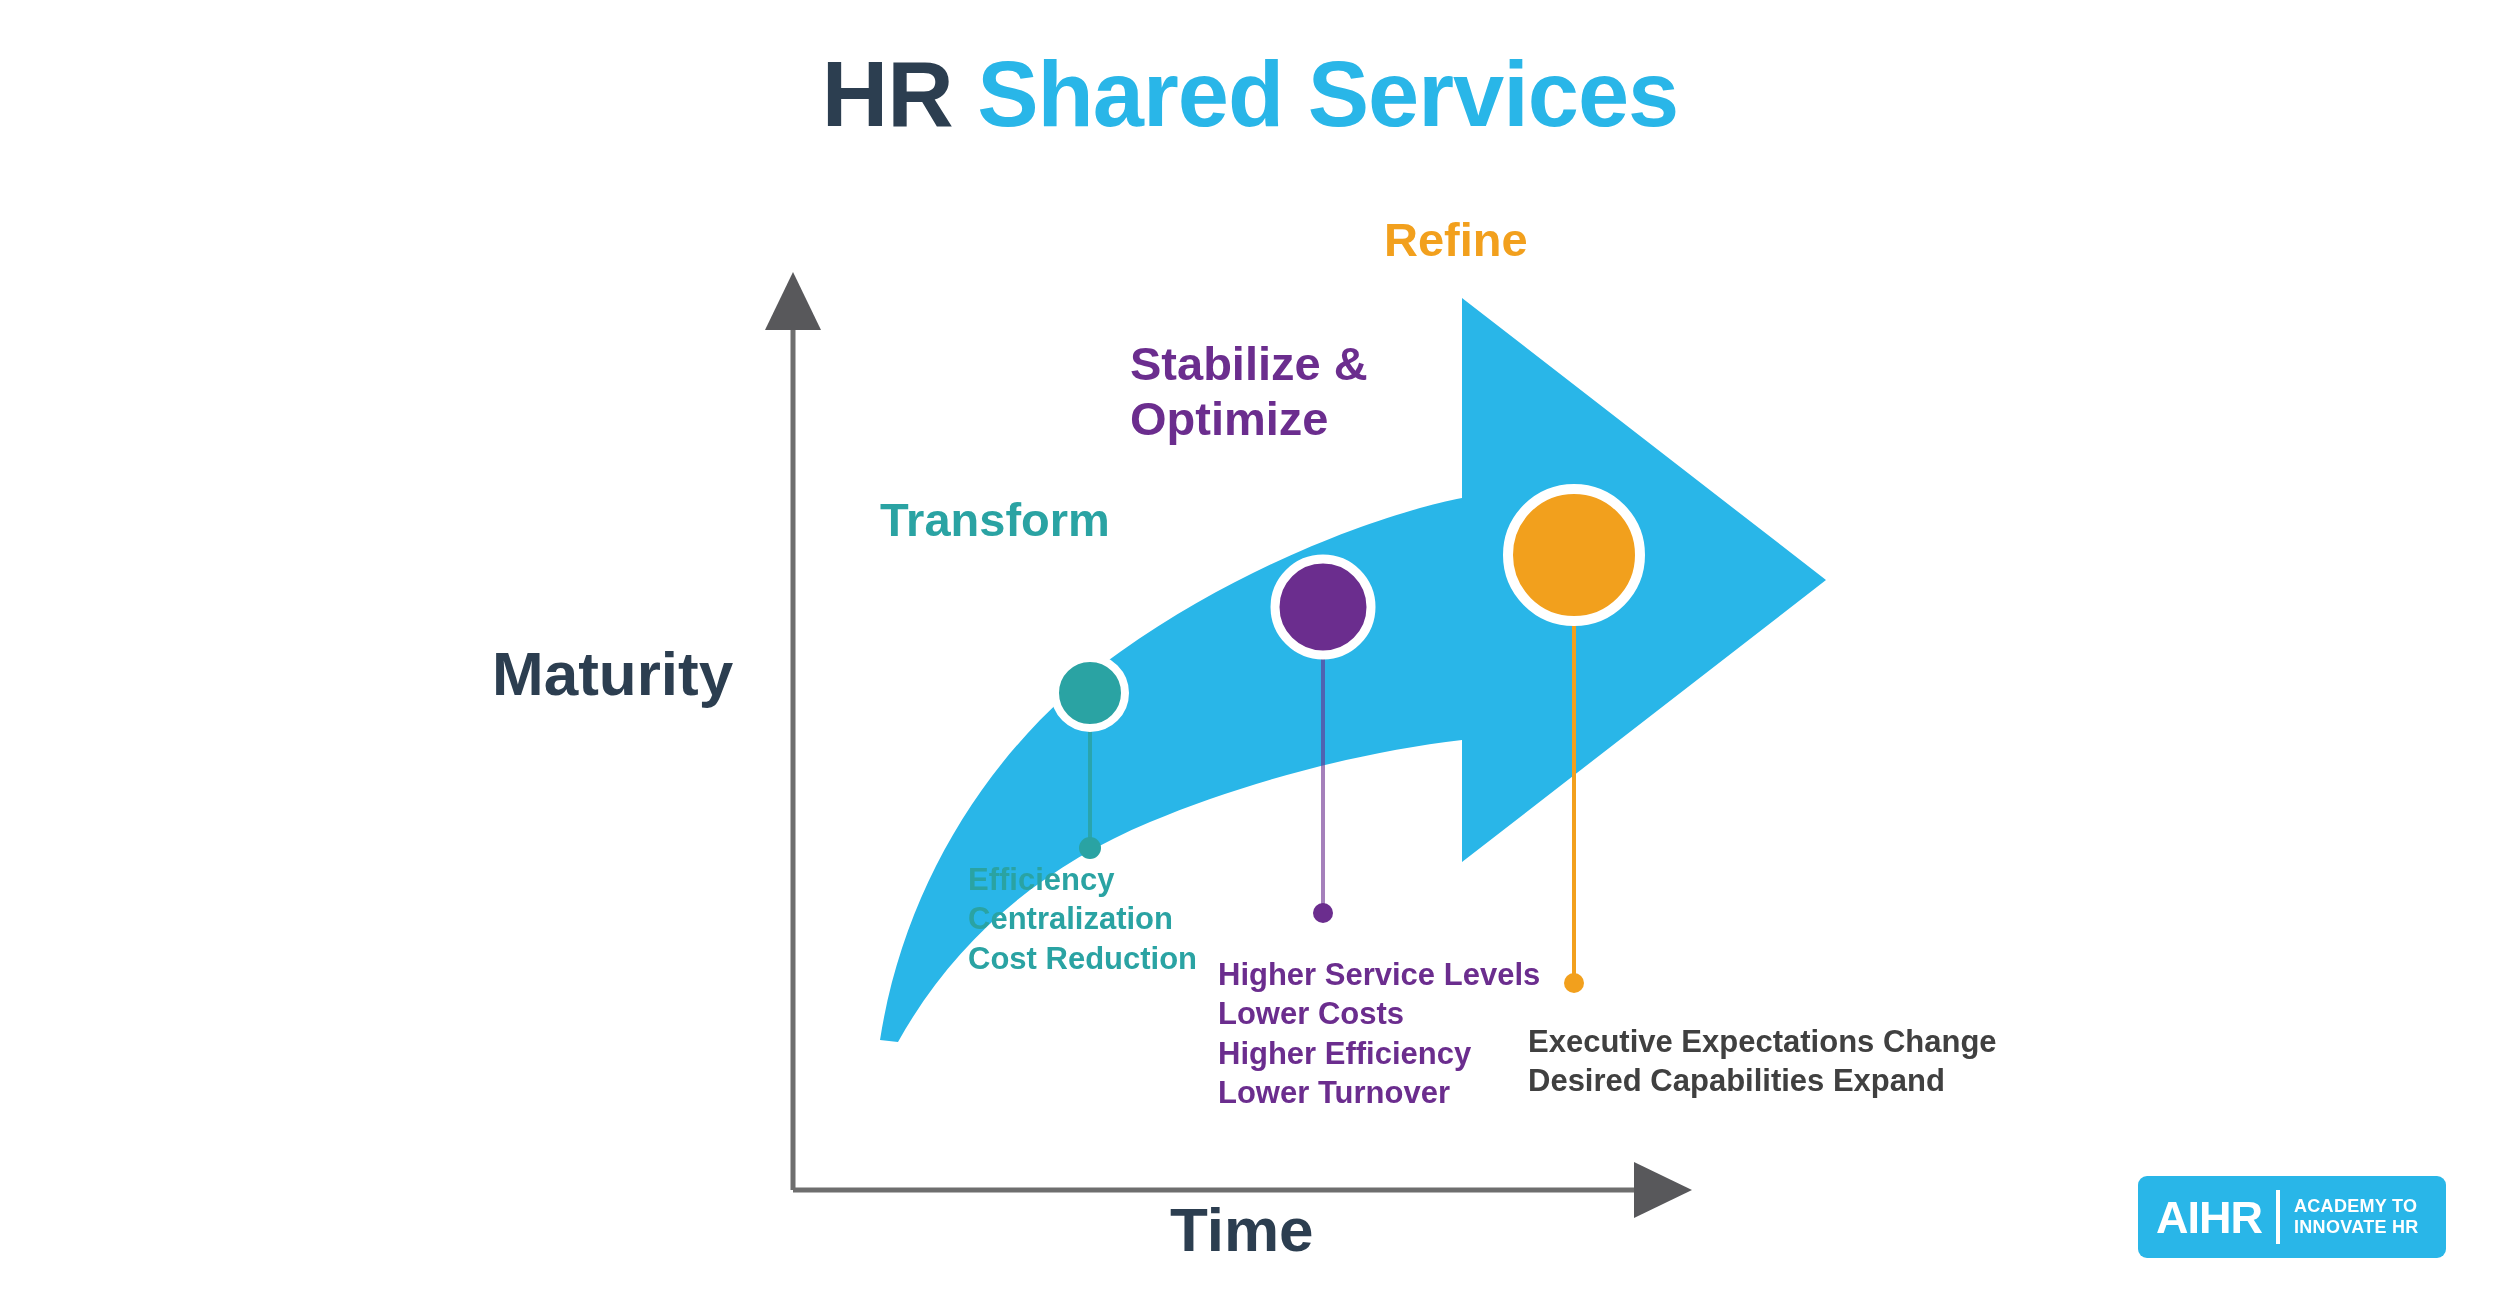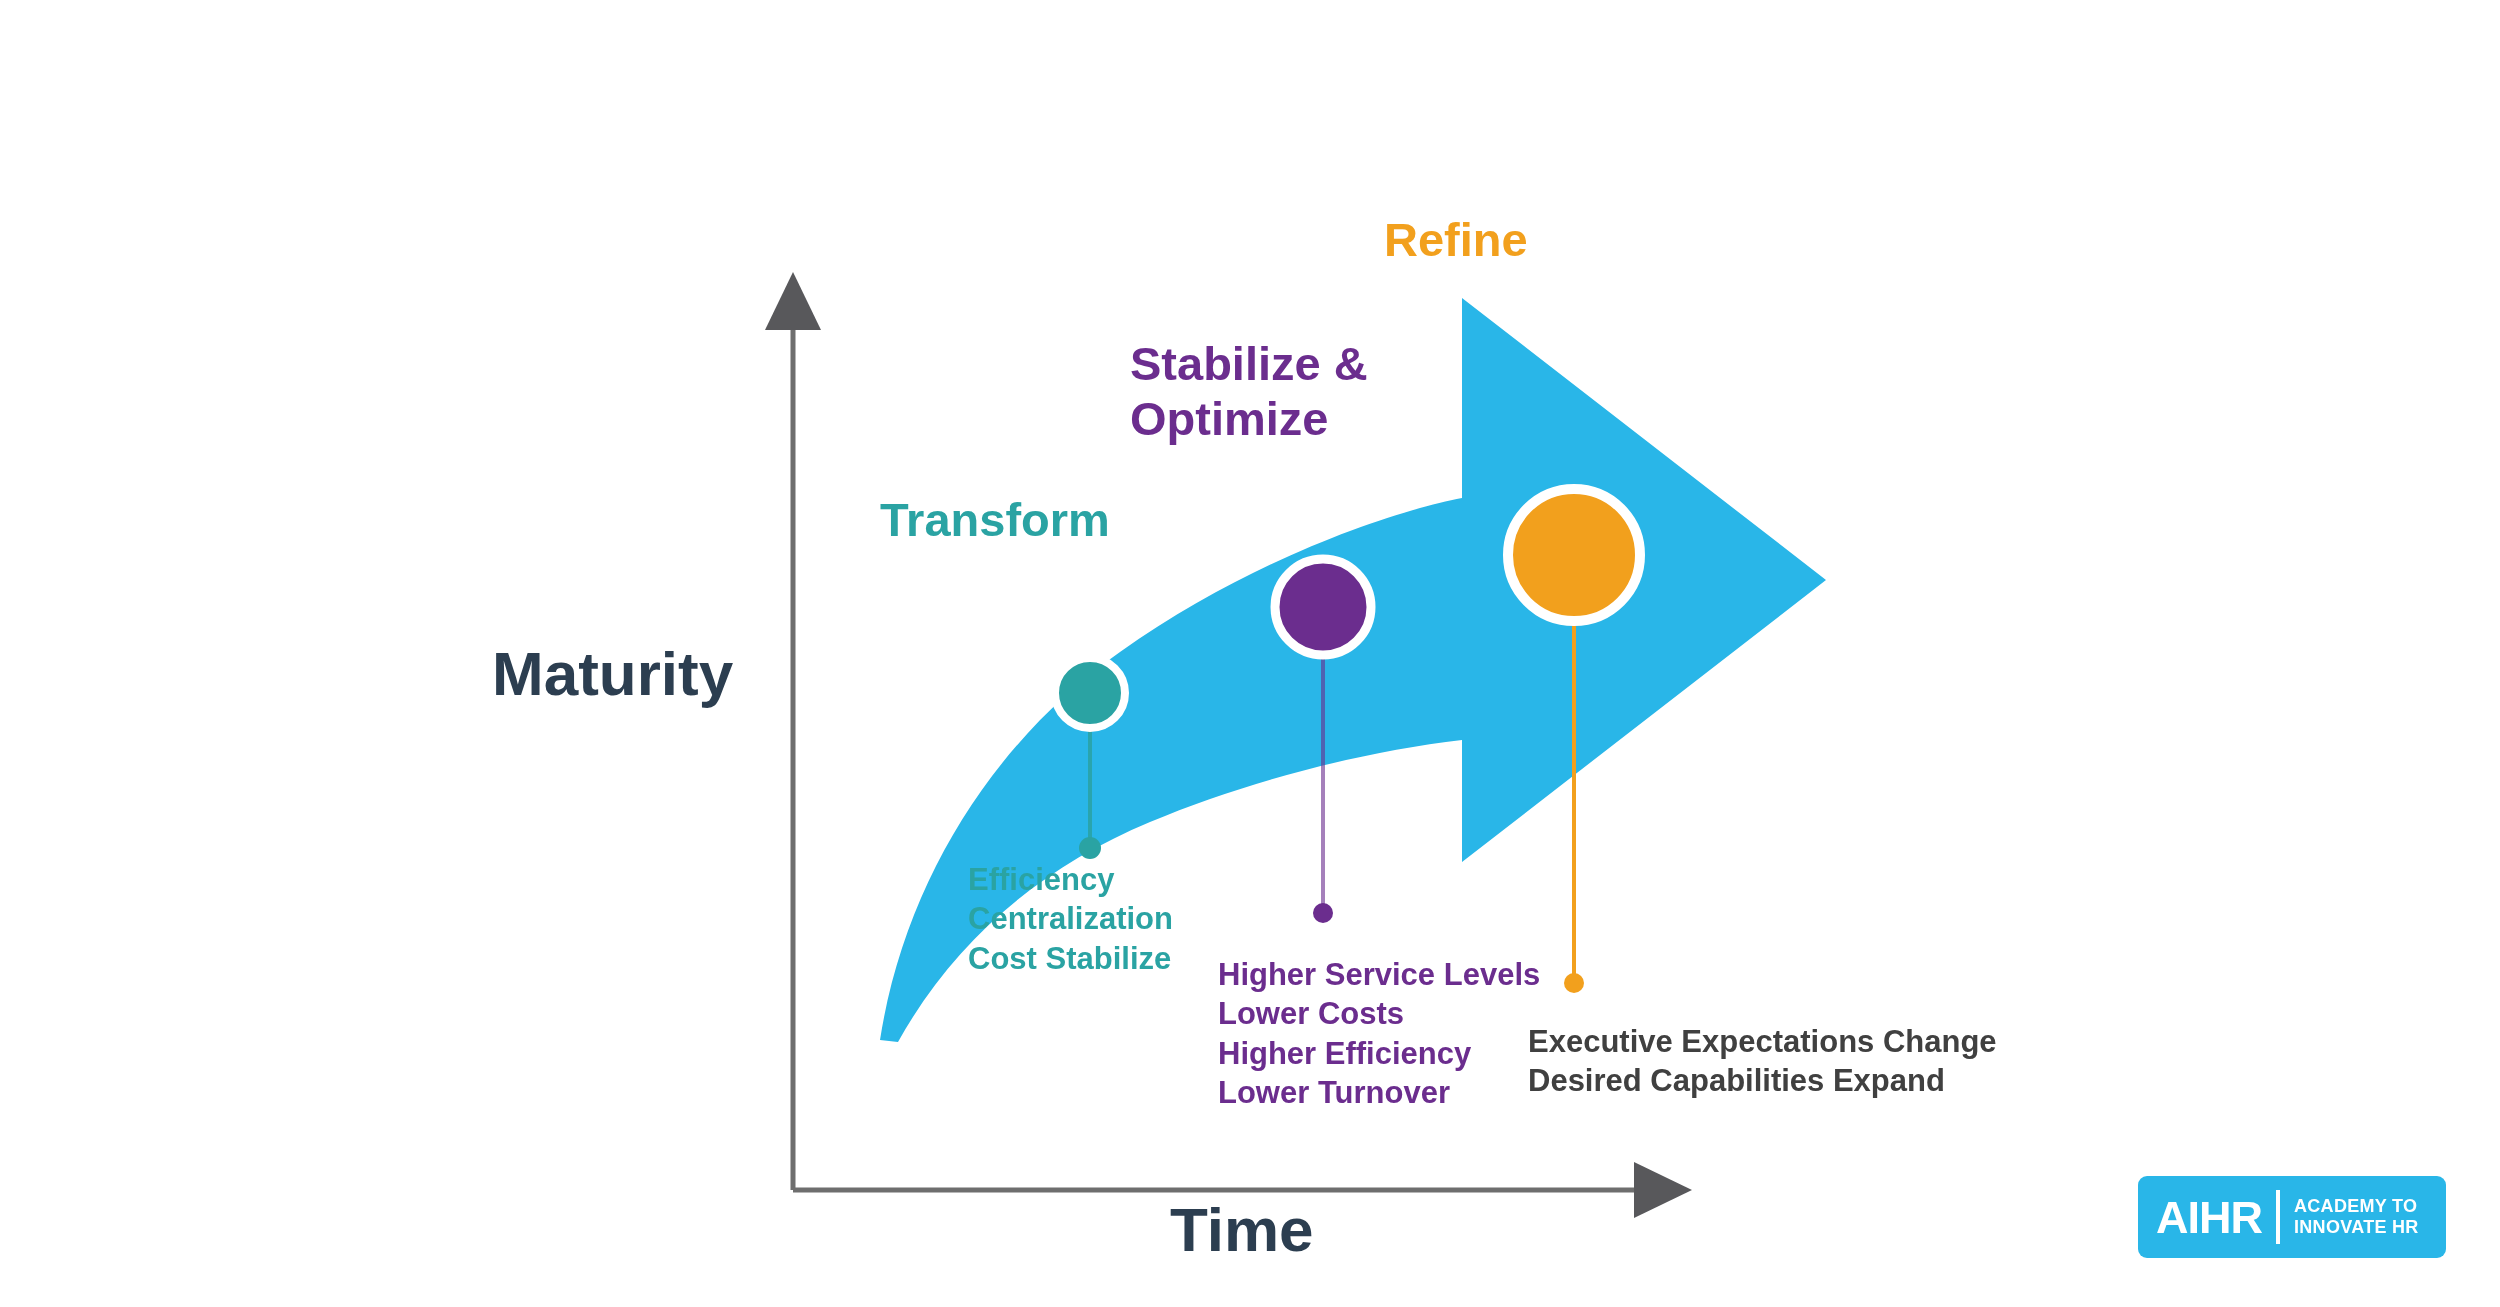--- a/index.html
+++ b/index.html
@@ -144,20 +144,23 @@
     font-weight: bold;
     line-height: 1.18;
     letter-spacing: 0.3px;
   }
 </style>
 </head>
 <body>
 
 <div id="canvas">
 
+  <div id="title">
+    <span class="t-dark">HR </span><span class="t-blue">Shared Services</span>
+  </div>
 
   <svg id="diagram" viewBox="0 0 2500 1307">
 
     <line x1="793" y1="1190" x2="793" y2="300" stroke="#6E6E6E" stroke-width="5"></line>
     <polygon points="793,272 821,330 765,330" fill="#58585B"></polygon>
 
     <line x1="793" y1="1190" x2="1660" y2="1190" stroke="#6E6E6E" stroke-width="5"></line>
     <polygon points="1692,1190 1634,1218 1634,1162" fill="#58585B"></polygon>
 
     <path fill="#29B6E8" d="M 880,1040
@@ -193,21 +196,21 @@
   <div class="stage-label" id="stage-label-0">Transform</div>
   <div class="stage-label" id="stage-label-1">
     <div>Stabilize &amp;</div>
     <div>Optimize</div>
   </div>
   <div class="stage-label" id="stage-label-2">Refine</div>
 
   <div class="bullet-list" id="bullets-0">
     <div>Efficiency</div>
     <div>Centralization</div>
-    <div>Cost Stabilize</div>
+    <div>Cost Reduction</div>
   </div>
 
   <div class="bullet-list" id="bullets-1">
     <div>Higher Service Levels</div>
     <div>Lower Costs</div>
     <div>Higher Efficiency</div>
     <div>Lower Turnover</div>
   </div>
 
   <div class="bullet-list" id="bullets-2">

